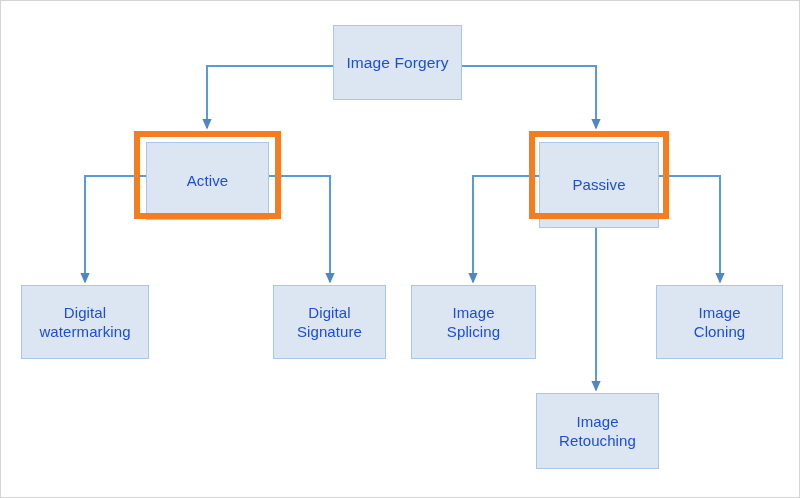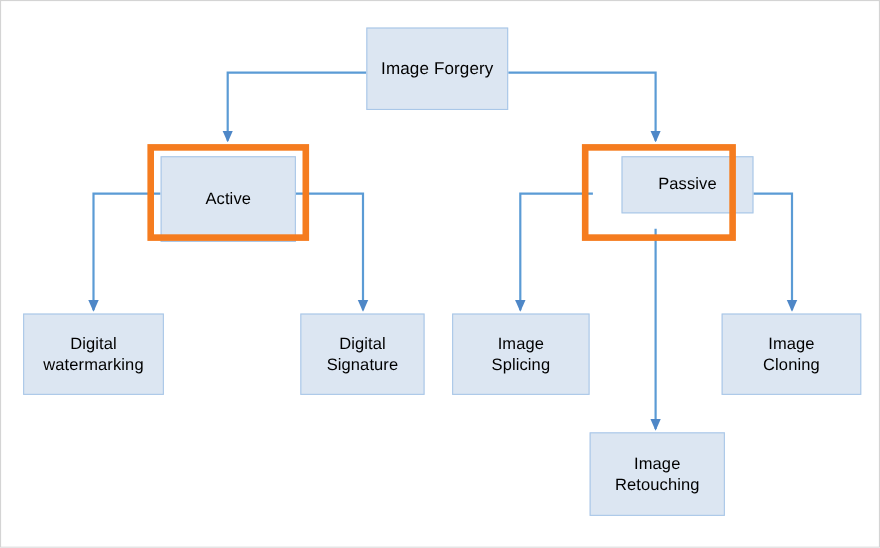--- a/index.html
+++ b/index.html
@@ -30,21 +30,21 @@
   }
   .node {
     position: absolute;
     box-sizing: border-box;
     background: #dce6f2;
     border: 1px solid #a9c7e8;
     display: flex;
     align-items: center;
     justify-content: center;
     text-align: center;
-    color: #000000;
+    color: #1d4ed8;
     font-size: 15px;
     line-height: 1.28;
     letter-spacing: 0.1px;
     z-index: 2;
   }
   .node-label {
     display: block;
     white-space: pre-line;
   }
   .selection-frame {
@@ -89,21 +89,21 @@
 
   <div class="node root-node" style="left:332px; top:24px; width:129px; height:75px;">
     <span class="node-label">Image Forgery</span>
   </div>
 
   <div class="node" style="left:145px; top:141px; width:123px; height:78px;">
     <span class="node-label">Active</span>
   </div>
   <div class="selection-frame" style="left:133px; top:130px; width:147px; height:88px;"></div>
 
-  <div class="node" style="left:564px; top:141px; width:120px; height:52px;">
+  <div class="node" style="left:538px; top:141px; width:120px; height:86px;">
     <span class="node-label">Passive</span>
   </div>
   <div class="selection-frame" style="left:528px; top:130px; width:140px; height:88px;"></div>
 
   <div class="node" style="left:20px; top:284px; width:128px; height:74px;">
     <span class="node-label">Digital
 watermarking</span>
   </div>
 
   <div class="node" style="left:272px; top:284px; width:113px; height:74px;">

